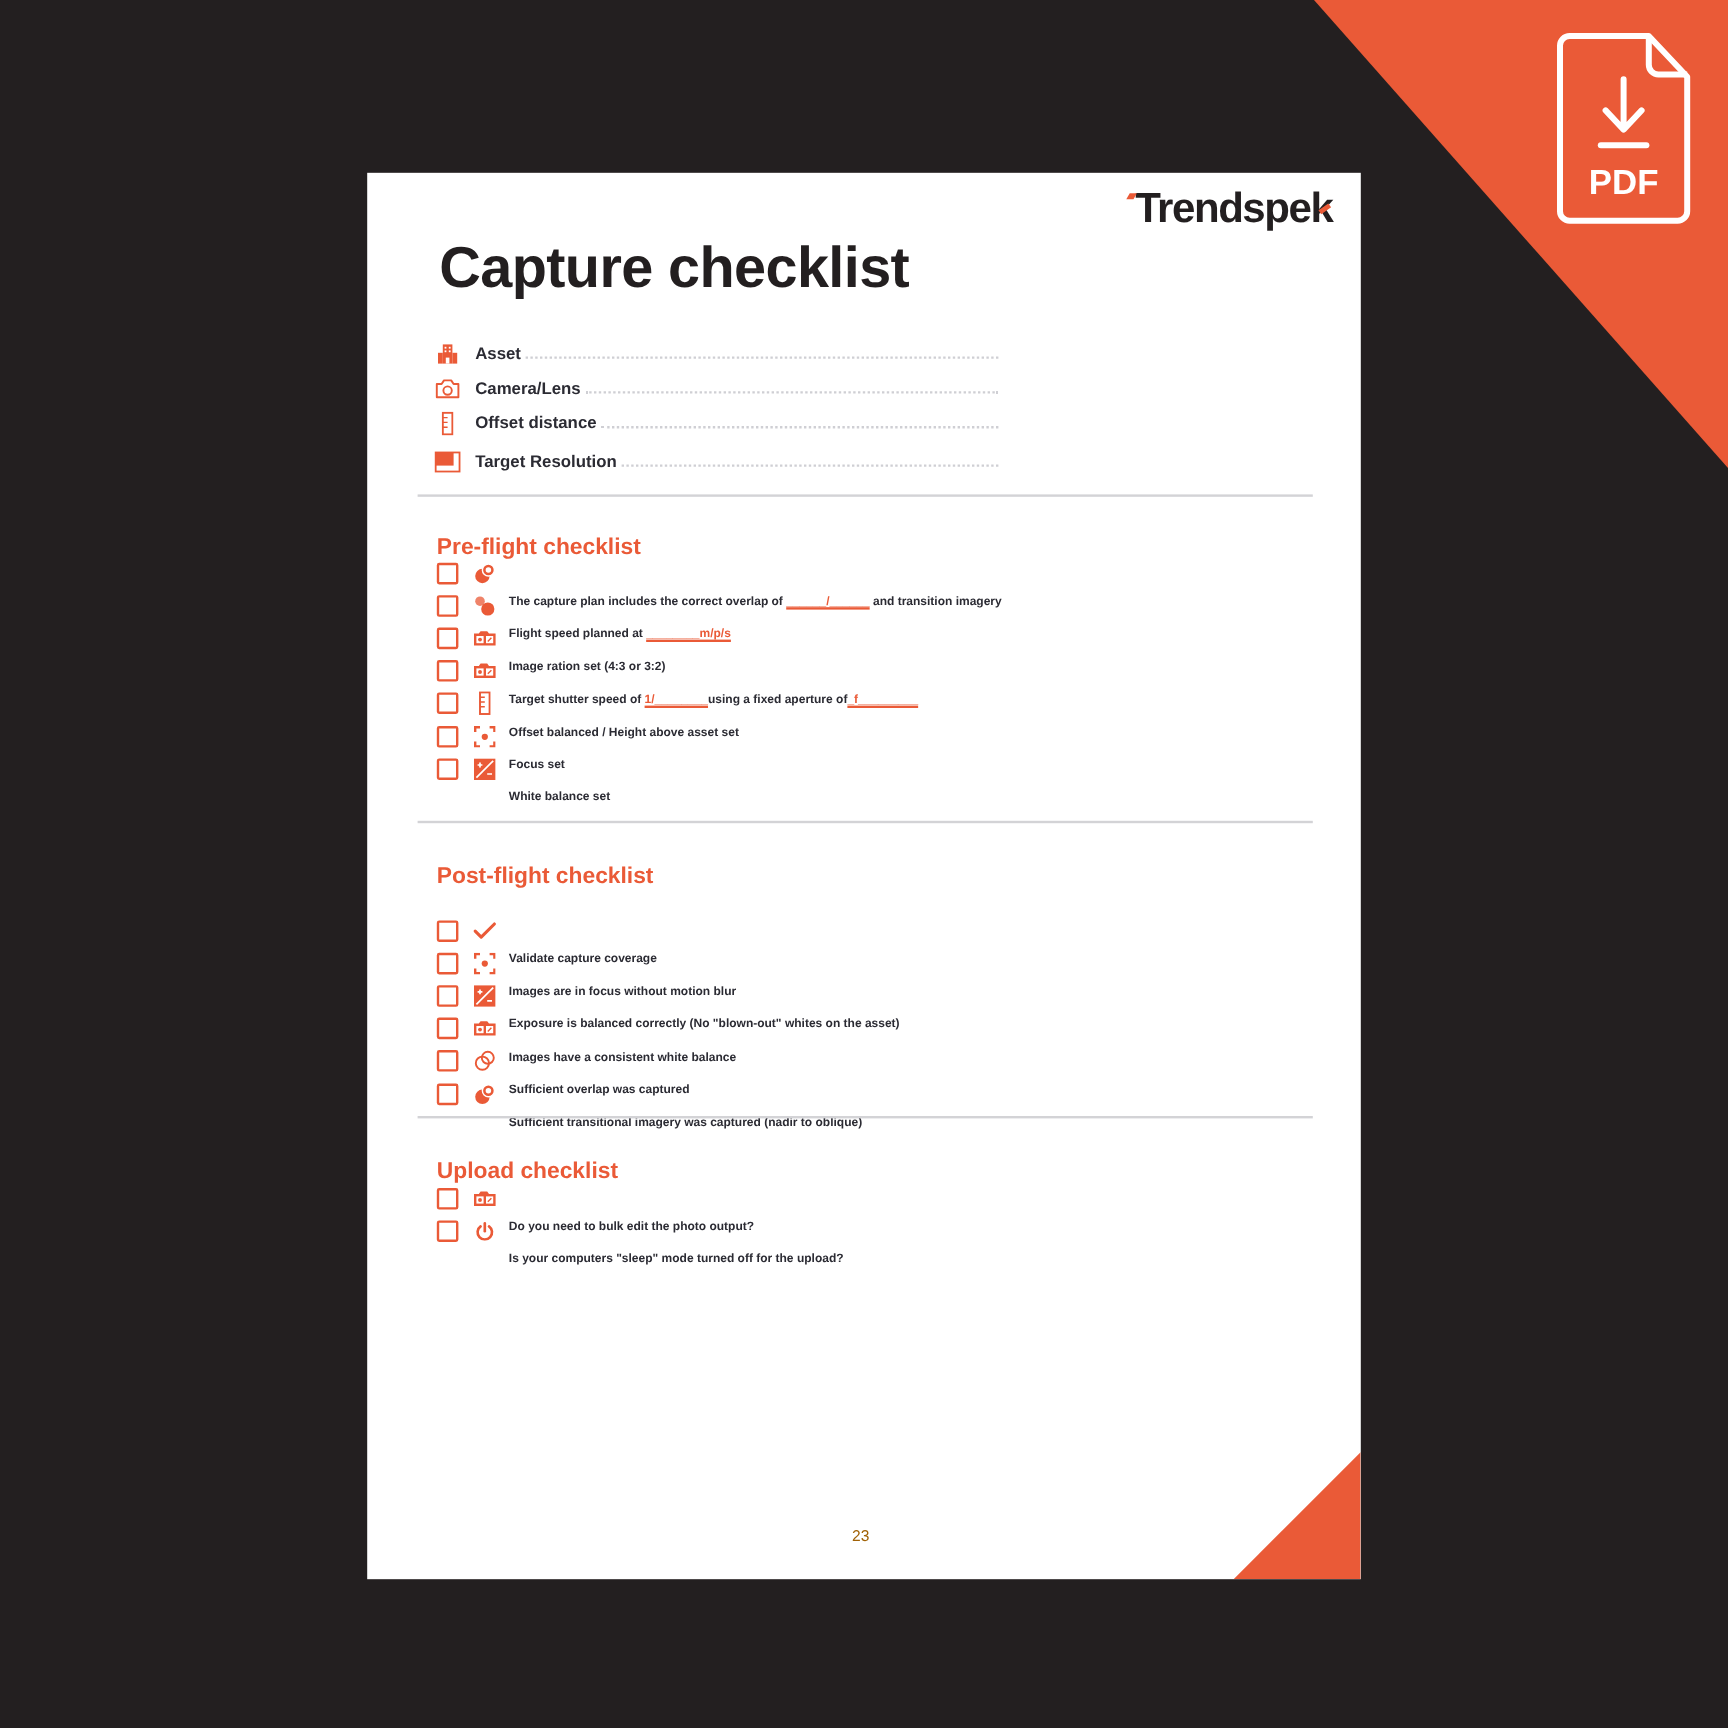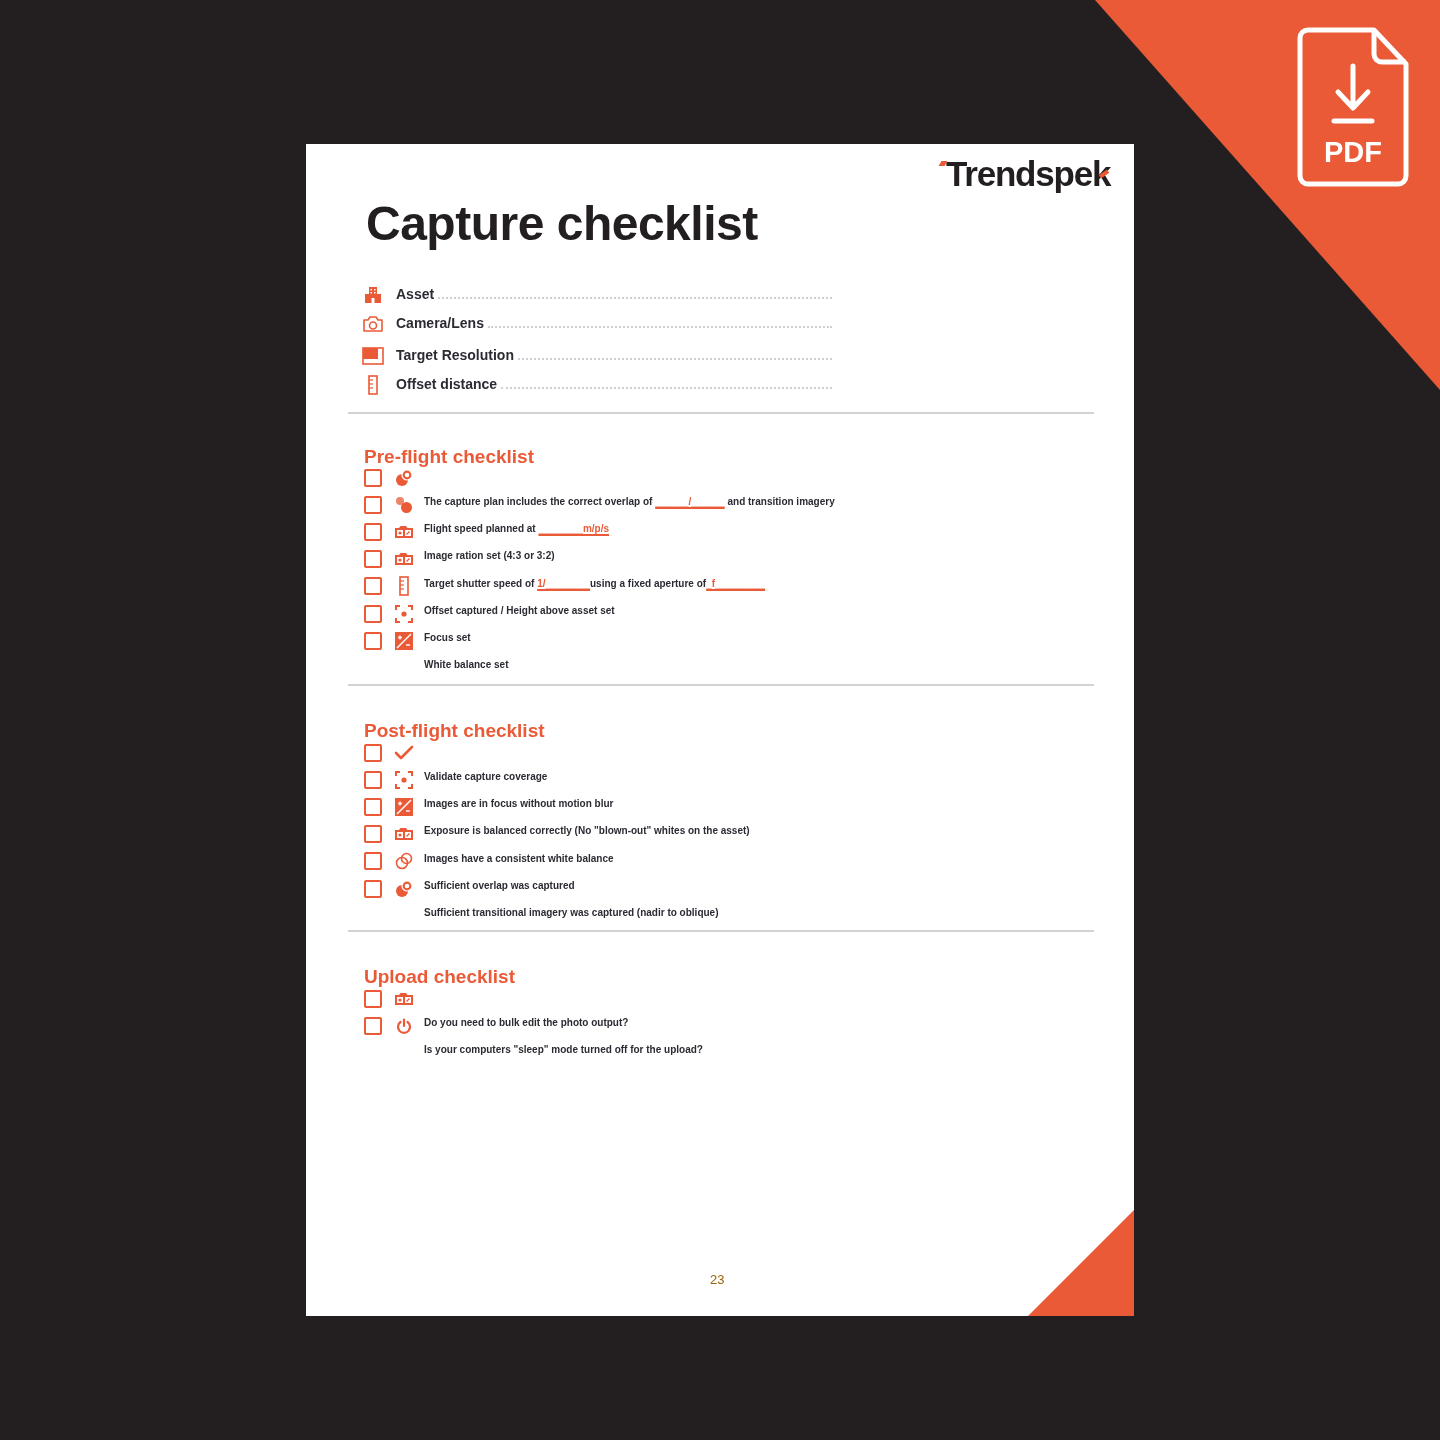--- a/index.html
+++ b/index.html
@@ -86,44 +86,44 @@
     <div class="field">
       <span class="ficon">
         <svg width="22" height="18" viewBox="0 0 22 18">
             <path d="M2 5 H6 L8 2 H14 L16 5 H20 V16 H2 Z" fill="none" stroke="#ea5a37" stroke-width="1.6" stroke-linejoin="round"></path>
             <circle cx="11" cy="10.5" r="3.5" fill="none" stroke="#ea5a37" stroke-width="1.6"></circle>
           </svg>
       </span>
       <span class="flabel">Camera/Lens</span>
       <span class="fdots"></span>
     </div>
-    <div class="field" style="height:32px">
-      <span class="ficon">
-        <svg width="22" height="18" viewBox="0 0 22 18">
-            <rect x="1" y="1" width="20" height="16" fill="none" stroke="#ea5a37" stroke-width="1.6"></rect>
-            <rect x="1" y="1" width="15" height="11" fill="#ea5a37"></rect>
-          </svg>
-      </span>
-      <span class="flabel">Target Resolution</span>
-      <span class="fdots"></span>
-    </div>
     <div class="field">
       <span class="ficon">
         <svg width="10" height="20" viewBox="0 0 10 20">
             <rect x="1" y="1" width="8" height="18" fill="none" stroke="#ea5a37" stroke-width="1.6"></rect>
             <g stroke="#ea5a37" stroke-width="1.2">
               <line x1="1" y1="5" x2="5" y2="5"></line>
               <line x1="1" y1="9" x2="5" y2="9"></line>
               <line x1="1" y1="13" x2="5" y2="13"></line>
             </g>
           </svg>
       </span>
       <span class="flabel">Offset distance</span>
       <span class="fdots"></span>
     </div>
+    <div class="field" style="height:32px">
+      <span class="ficon">
+        <svg width="22" height="18" viewBox="0 0 22 18">
+            <rect x="1" y="1" width="20" height="16" fill="none" stroke="#ea5a37" stroke-width="1.6"></rect>
+            <rect x="1" y="1" width="15" height="11" fill="#ea5a37"></rect>
+          </svg>
+      </span>
+      <span class="flabel">Target Resolution</span>
+      <span class="fdots"></span>
+    </div>
   </div>
 
   <div class="divider" style="top:268px"></div>
 
   <div class="section-title" style="top:283px">Pre-flight checklist</div>
   <div class="list" style="top:320px">
     <div class="item">
       <span class="cb"></span>
       <span class="iicon">
         <svg width="18" height="18" viewBox="0 0 18 18">
@@ -175,21 +175,21 @@
       <span class="iicon">
         <svg width="10" height="20" viewBox="0 0 10 20">
             <rect x="1" y="1" width="8" height="18" fill="none" stroke="#ea5a37" stroke-width="1.6"></rect>
             <g stroke="#ea5a37" stroke-width="1.2">
               <line x1="1" y1="5" x2="5" y2="5"></line>
               <line x1="1" y1="9" x2="5" y2="9"></line>
               <line x1="1" y1="13" x2="5" y2="13"></line>
             </g>
           </svg>
       </span>
-      <span class="itext">Offset captured / Height above asset set</span>
+      <span class="itext">Offset balanced / Height above asset set</span>
     </div>
     <div class="item">
       <span class="cb"></span>
       <span class="iicon">
         <svg width="18" height="18" viewBox="0 0 18 18">
             <g fill="none" stroke="#ea5a37" stroke-width="2">
               <path d="M1 5 V1 H5"></path>
               <path d="M13 1 H17 V5"></path>
               <path d="M17 13 V17 H13"></path>
               <path d="M5 17 H1 V13"></path>
@@ -210,21 +210,21 @@
             <path d="M11 13 H15" stroke="#fff" stroke-width="1.4"></path>
           </svg>
       </span>
       <span class="itext">White balance set</span>
     </div>
   </div>
 
   <div class="divider" style="top:540px"></div>
 
   <div class="section-title" style="top:557px">Post-flight checklist</div>
-  <div class="list" style="top:595px">
+  <div class="list" style="top:618px">
     <div class="item">
       <span class="cb"></span>
       <span class="iicon">
         <svg width="20" height="16" viewBox="0 0 20 16">
             <path d="M2 8 L7 13 L18 2" fill="none" stroke="#ea5a37" stroke-width="2.6" stroke-linecap="round" stroke-linejoin="round"></path>
           </svg>
       </span>
       <span class="itext">Validate capture coverage</span>
     </div>
     <div class="item">

